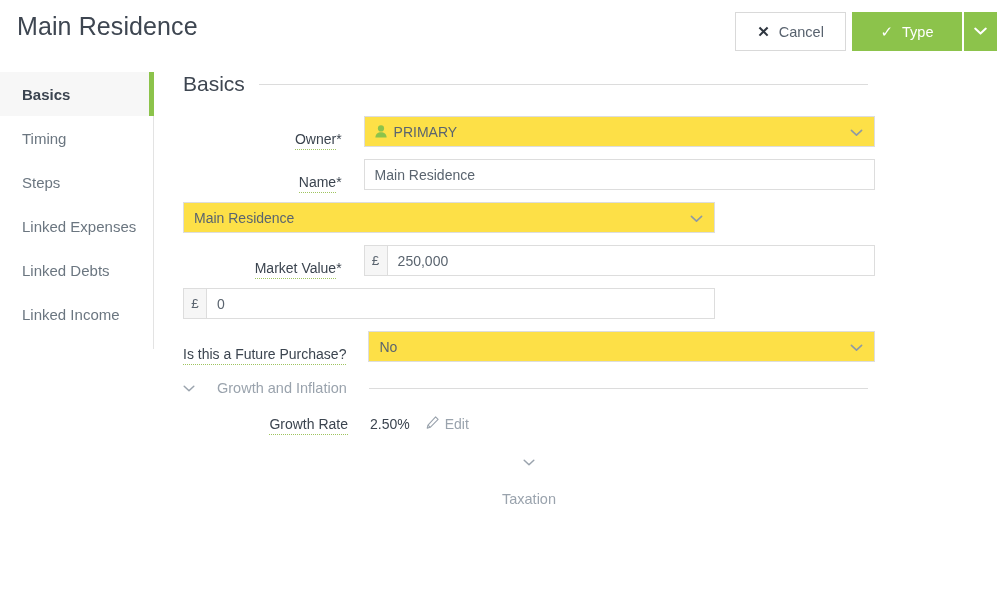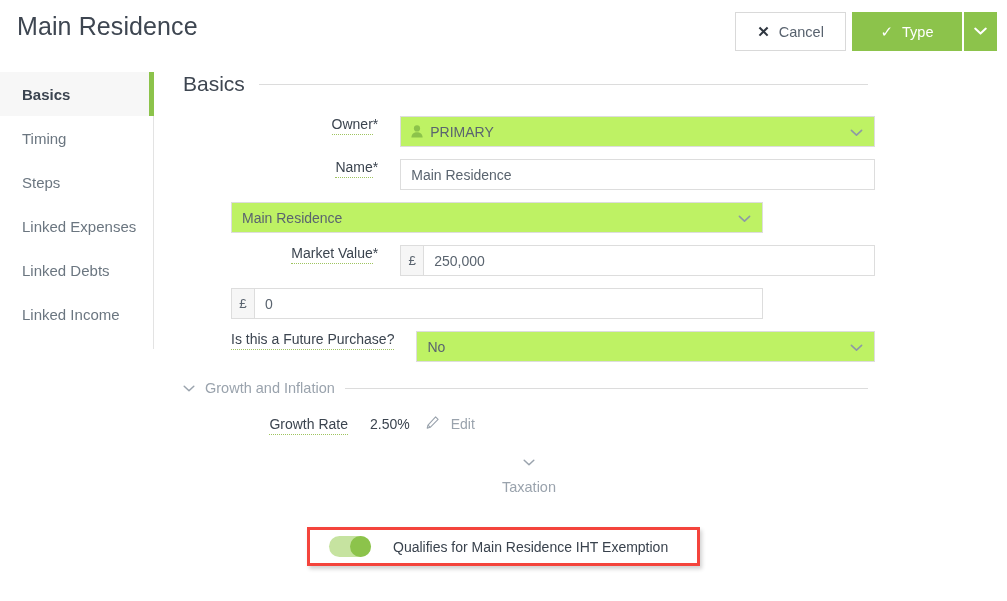--- a/index.html
+++ b/index.html
@@ -74,67 +74,67 @@
   .section-head-row { display: flex; align-items: center; gap: 14px; }
   .section-title {
     font-size: 21px; color: #3e4651; font-weight: 400; white-space: nowrap;
   }
   .rule { flex: 1 1 auto; height: 1px; background: #dcdcdc; margin-right: 7px; }
 
   .hint { margin-top: 14px; font-size: 12.5px; color: #6d7680; }
 
   
   .form { margin-top: 20px; }
-  .frow { display: flex; align-items: flex-start; margin-bottom: 12px; margin-left: 48px; }
+  .frow { display: flex; align-items: flex-end; margin-bottom: 12px; }
   .flabel {
     width: 187px; text-align: right; padding-right: 22px;
     font-size: 14px; color: #3b444f; white-space: nowrap;
   }
   .flabel .ltxt {
     border-bottom: 1px dotted #9fc45f; padding-bottom: 2px;
   }
   .flabel .star { color: #3b444f; }
 
   .fctl { width: 532px; display: flex; }
 
   .inp {
     flex: 1 1 auto; height: 31px; border: 1px solid #dddddd; background: #fff;
     display: flex; align-items: center; padding: 0 10px;
     font-size: 14px; color: #5a646f;
   }
   .sel {
-    flex: 1 1 auto; height: 31px; border: 1px solid #dddddd; background: #bef264;
+    flex: 1 1 auto; height: 31px; border: 1px solid #dddddd; background: #fde047;
     display: flex; align-items: center; padding: 0 10px;
     font-size: 14px; color: #5a646f; position: relative; cursor: pointer;
   }
   .sel .caret {
     position: absolute; right: 11px; top: 50%; transform: translateY(-50%);
     color: #8d99a6;
   }
   .prefix {
     width: 23px; height: 31px; border: 1px solid #dddddd; border-right: none;
     background: #f6f6f6; display: flex; align-items: center; justify-content: center;
     font-size: 13.5px; color: #5a646f;
   }
   .person-icon { margin-right: 7px; display: inline-flex; line-height: 0; }
 
   
-  .collapse-head { display: flex; align-items: center; gap: 10px; margin-top: 18px; }
+  .collapse-head { display: flex; align-items: center; gap: 22px; margin-top: 18px; }
   .collapse-caret { color: #9aa3ad; font-size: 13px; line-height: 1; }
   .collapse-title { font-size: 14.5px; color: #9aa3ad; white-space: nowrap; }
 
   .growth-row { display: flex; align-items: center; margin-top: 20px; }
   .growth-label {
     width: 187px; text-align: right; padding-right: 22px;
     font-size: 14px; color: #3b444f; white-space: nowrap;
   }
   .growth-label .ltxt { border-bottom: 1px dotted #9fc45f; padding-bottom: 2px; }
   .growth-value { font-size: 14px; color: #3b444f; }
   .edit-link {
-    display: inline-flex; align-items: center; gap: 12px; margin-left: 16px;
+    display: inline-flex; align-items: center; gap: 6px; margin-left: 16px;
     font-size: 14px; color: #9aa3ad; cursor: pointer;
   }
 
   
   .highlight-box {
     position: absolute; left: 307px; top: 527px; width: 393px; height: 39px;
     border: 3px solid #f4443c; background: #ffffff;
     box-shadow: 2px 3px 4px rgba(0,0,0,.18);
     display: flex; align-items: center; padding-left: 19px;
   }
@@ -312,20 +312,14 @@
         <svg width="12" height="8" viewBox="0 0 12 8">
             <path d="M1.2 1.3 L6 5.8 L10.8 1.3" fill="none" stroke="#9aa3ad" stroke-width="1.5" stroke-linecap="round" stroke-linejoin="round"></path>
           </svg>
       </span>
       <span class="collapse-title">Taxation</span>
       <span class="rule"></span>
     </div>
 
   </div>
 
-  <div class="highlight-box">
-    <div class="toggle">
-      <div class="knob"></div>
-    </div>
-    <div class="toggle-label">Qualifies for Main Residence IHT Exemption</div>
-  </div>
 
 </div>
 
 </body></html>

